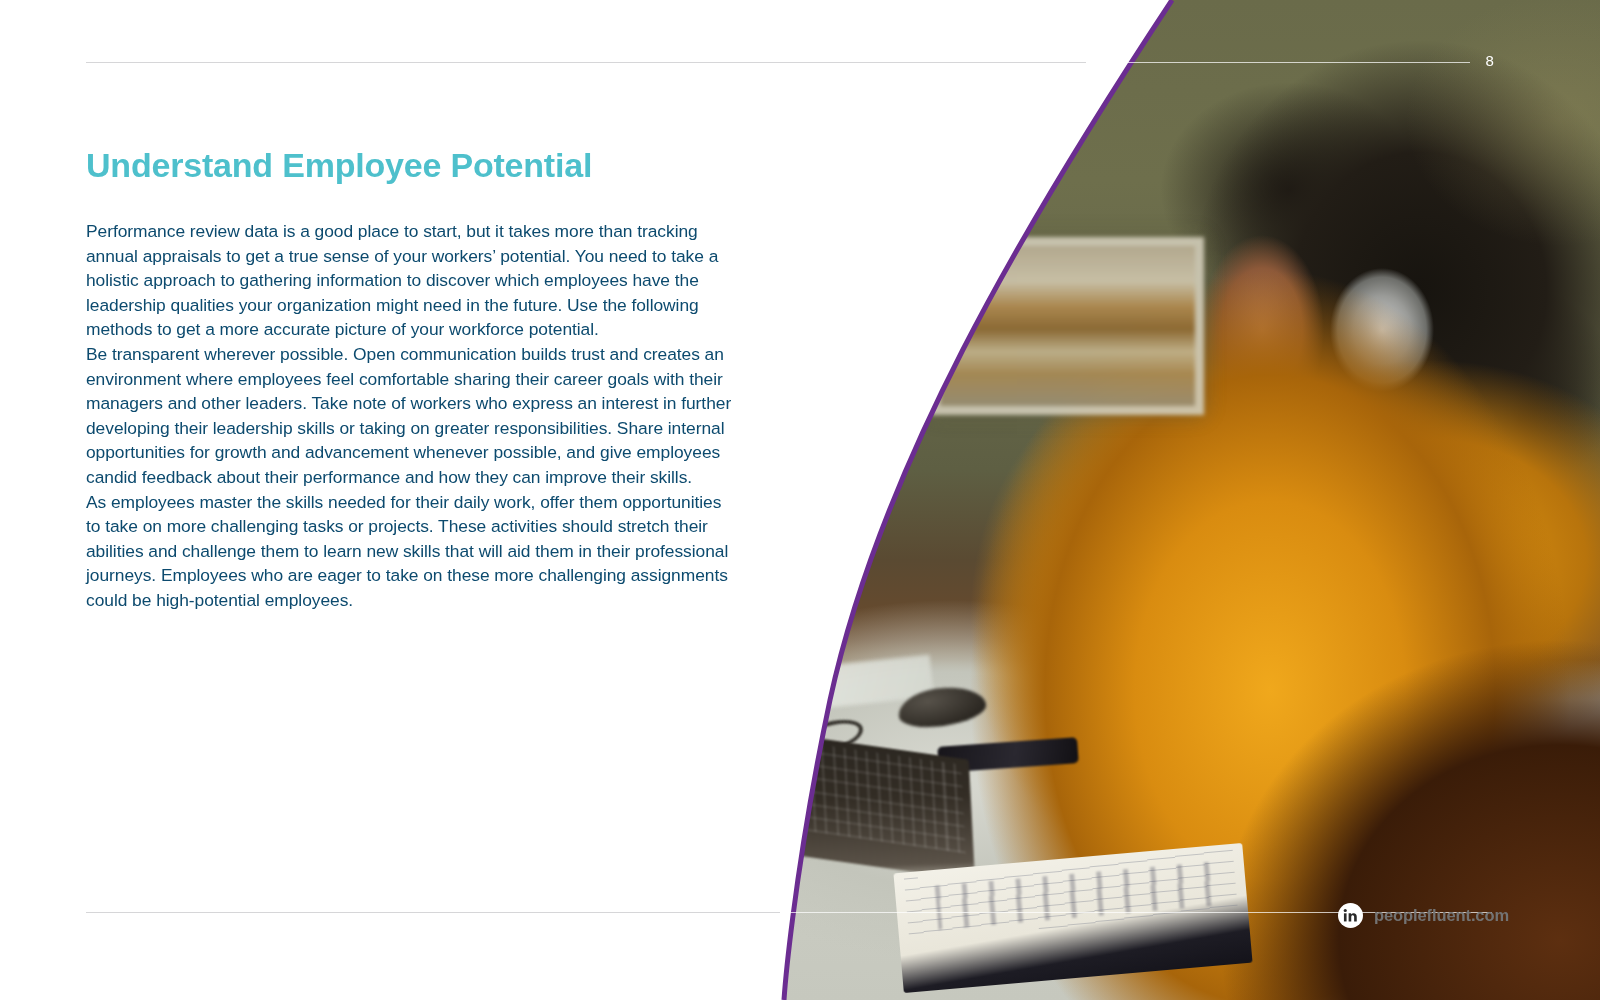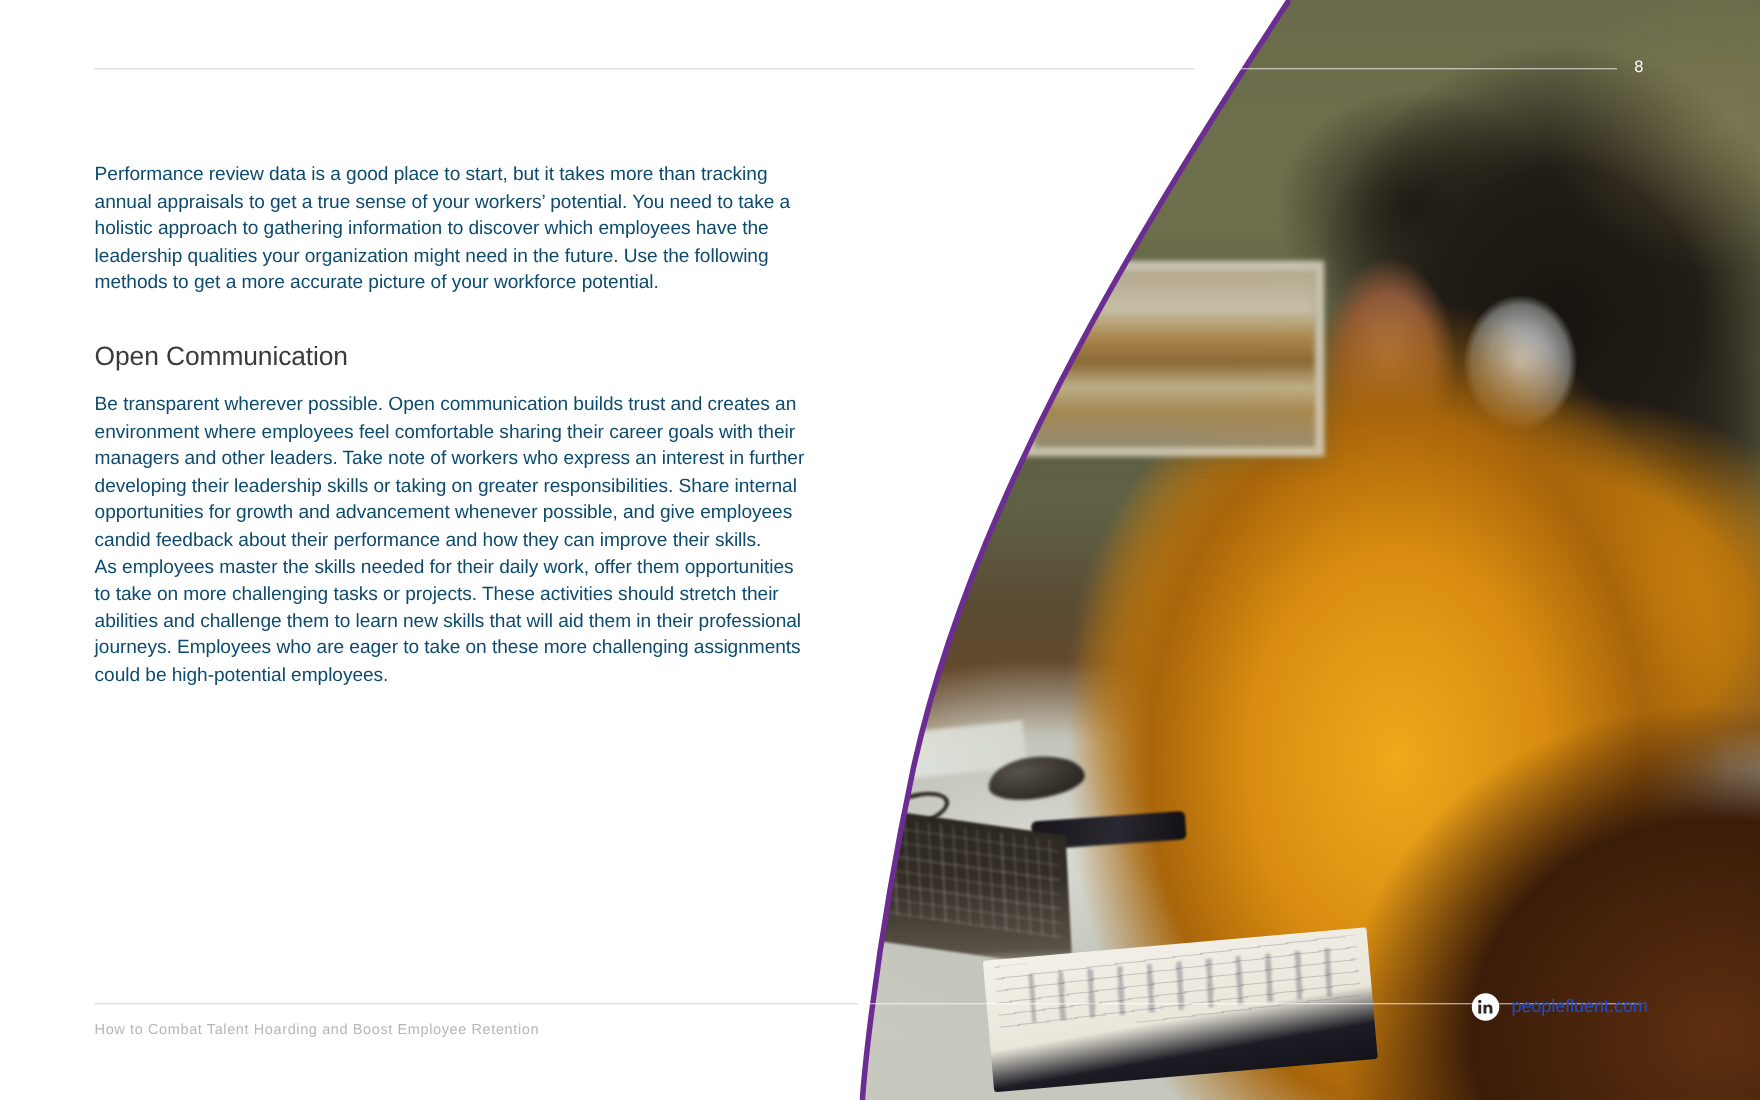--- a/index.html
+++ b/index.html
@@ -211,23 +211,23 @@
   }
   .brand-li {
     width: 25px; height: 25px;
     border-radius: 50%;
     background: #ffffff;
     display: flex; align-items: center; justify-content: center;
     flex: none;
   }
   .brand-li svg { display: block; }
   .brand-name {
-    color: #1d4ed8;
+    color: #737373;
     font-size: 16.5px;
-    font-weight: 400;
+    font-weight: 700;
     letter-spacing: -.1px;
   }
 </style>
 </head>
 <body>
 
 <div id="page">
 
   <div class="photo-clip">
     <div class="photo"></div>
@@ -245,30 +245,29 @@
   </svg>
 
   <div class="rule rule-top-left"></div>
   <div class="rule rule-top-right"></div>
   <div class="rule rule-foot-left"></div>
   <div class="rule rule-foot-right"></div>
 
   <div class="page-number">8</div>
 
   <div class="content">
+    <h1 class="title">Understand Employee Potential</h1>
 
     <p class="body p-intro">Performance review data is a good place to start, but it takes more than tracking annual appraisals to get a true sense of your workers’ potential. You need to take a holistic approach to gathering information to discover which employees have the leadership qualities your organization might need in the future. Use the following methods to get a more accurate picture of your workforce potential.</p>
 
-    <h2 class="subhead">Open Communication</h2>
     <p class="body p-open">Be transparent wherever possible. Open communication builds trust and creates an environment where employees feel comfortable sharing their career goals with their managers and other leaders. Take note of workers who express an interest in further developing their leadership skills or taking on greater responsibilities. Share internal opportunities for growth and advancement whenever possible, and give employees candid feedback about their performance and how they can improve their skills.</p>
 
     <p class="body p-chal">As employees master the skills needed for their daily work, offer them opportunities to take on more challenging tasks or projects. These activities should stretch their abilities and challenge them to learn new skills that will aid them in their professional journeys. Employees who are eager to take on these more challenging assignments could be high-potential employees.</p>
   </div>
 
-  <div class="footer-caption">How to Combat Talent Hoarding and Boost Employee Retention</div>
 
   <div class="brand">
     <span class="brand-li">
       <svg width="15" height="15" viewBox="0 0 24 24" aria-hidden="true">
         <rect x="1.5" y="8.5" width="4.2" height="13" fill="#2a2a2a"></rect>
         <circle cx="3.6" cy="4" r="2.5" fill="#2a2a2a"></circle>
         <path d="M9 8.5h4v1.9c.7-1.3 2.2-2.2 4-2.2 3.2 0 5 2 5 5.6v7.7h-4.2v-7c0-1.8-.7-2.9-2.3-2.9-1.4 0-2.3 1-2.3 2.9v7H9z" fill="#2a2a2a"></path>
       </svg>
     </span>
     <span class="brand-name">peoplefluent.com</span>

